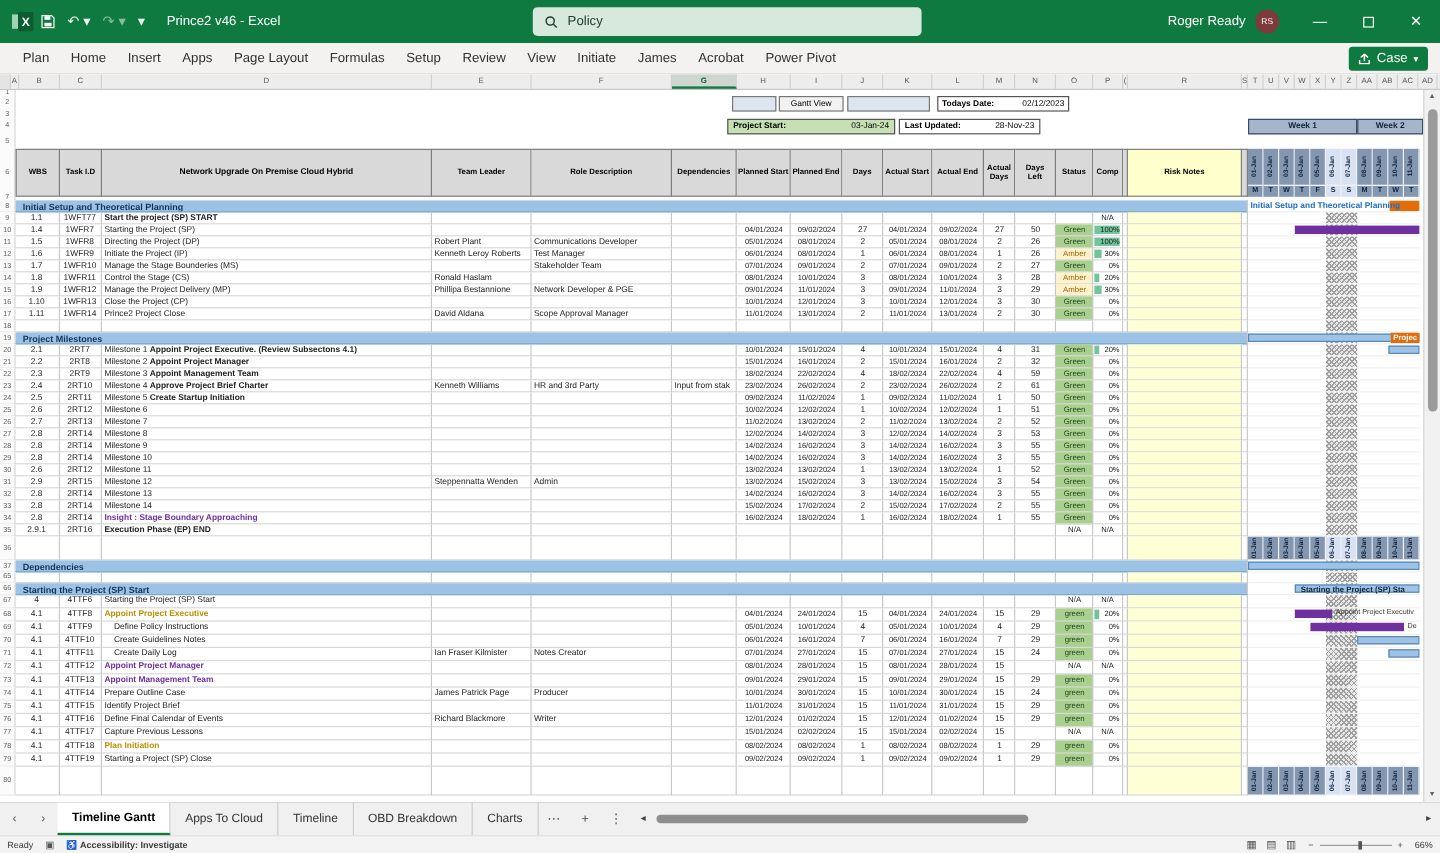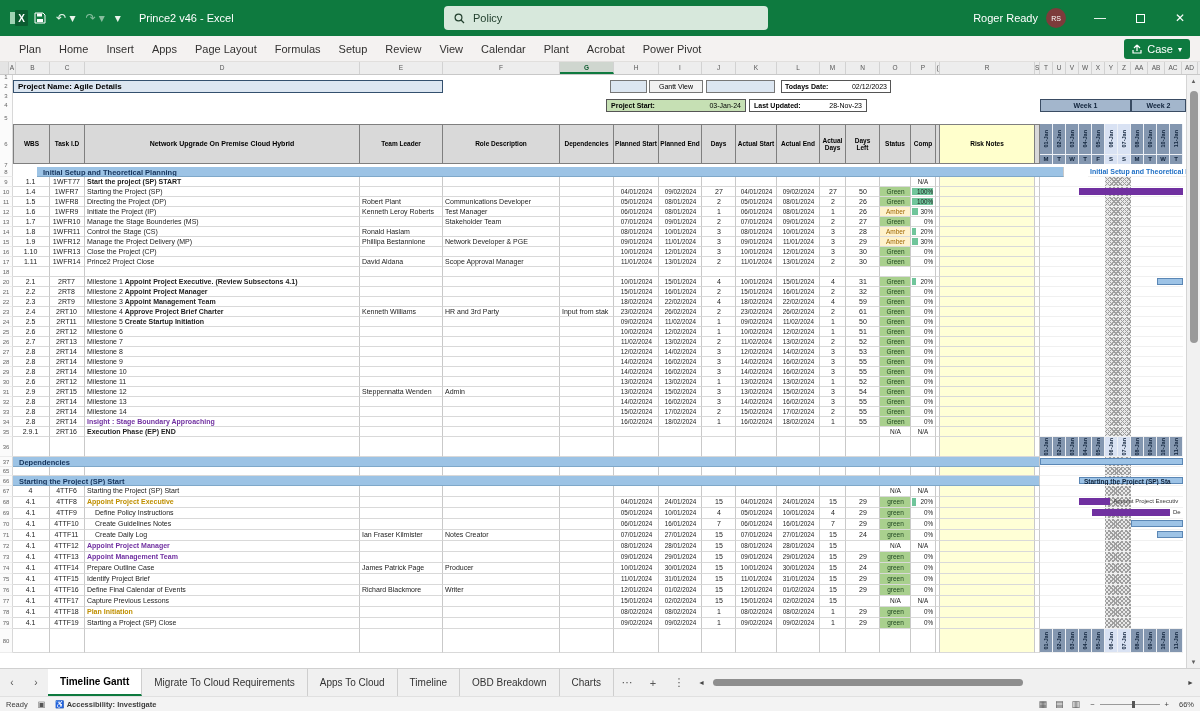--- a/index.html
+++ b/index.html
@@ -159,22 +159,22 @@
   <span id="ribbontabs" style="display:flex">
       <span class="rtab">Plan</span>
       <span class="rtab">Home</span>
       <span class="rtab">Insert</span>
       <span class="rtab">Apps</span>
       <span class="rtab">Page Layout</span>
       <span class="rtab">Formulas</span>
       <span class="rtab">Setup</span>
       <span class="rtab">Review</span>
       <span class="rtab">View</span>
-      <span class="rtab">Calendar</span>
-      <span class="rtab">Plant</span>
+      <span class="rtab">Initiate</span>
+      <span class="rtab">James</span>
       <span class="rtab">Acrobat</span>
       <span class="rtab">Power Pivot</span>
     </span>
   <span class="share-btn">
     <svg width="10" height="10">
         <path d="M5 1 L8 4 M5 1 L2 4 M5 1 V7" stroke="#fff" stroke-width="1.2" fill="none"></path>
         <path d="M1 6 V9 H9 V6" stroke="#fff" stroke-width="1.2" fill="none"></path>
       </svg>
     <span>Case</span> 
       <span style="font-size:8px">▾</span>
@@ -220,21 +220,20 @@
 
     <div class="toprows">
       <span class="gnum" style="top:0;height:5px;line-height:5px">1</span>
       <span class="gnum" style="top:5px;height:13px;line-height:13px">2</span>
       <span class="gnum" style="top:18px;height:6px;line-height:6px">3</span>
       <span class="gnum" style="top:24px;height:13px;line-height:13px">4</span>
       <span class="gnum" style="top:37px;height:12px;line-height:12px">5</span>
       <span class="gnum" style="top:49px;height:40px;line-height:40px">6</span>
       <span class="gnum" style="top:89px;height:3px;line-height:3px">7</span>
 
-      <div class="box projname">Project Name: Agile Details</div>
       <div class="box inbox1"></div>
       <div class="box ganttview">Gantt View</div>
       <div class="box inbox2"></div>
       <div class="box todays">
           <b>Todays Date:</b>
           <span>02/12/2023</span>
         </div>
       <div class="box pstart">
           <b>Project Start:</b>
           <span>03-Jan-24</span>
@@ -317,21 +316,21 @@
                 <div class="dow">T</div>
                 <div class="dow">W</div>
                 <div class="dow">T</div>
               </div>
             </div>
           </div>
       </div>
     </div>
 
     <div id="rows">
-        <div class="row" style="height: 10px; gap: 24px;">
+        <div class="row" style="height: 10px;">
           <span class="gut" style="height: 10px; line-height: 10px;">8</span>
           <div class="secbar" style="height: 10px;">Initial Setup and Theoretical Planning</div>
           <div class="gcell" style="height: 10px;">
             <div class="t8orange"></div>
             <div class="t8text">Initial Setup and Theoretical Planning</div>
           </div>
         </div>
         <div class="row" style="height: 10px;">
           <span class="gut" style="height: 10px; line-height: 10px;">9</span>
           <div class="cell c-wbs" style="width: 37px; height: 10px;">1.1</div>
@@ -564,20 +563,29 @@
           <div class="cell c-ae" style="width: 43px; height: 10px;"></div>
           <div class="cell c-ad" style="width: 26px; height: 10px;"></div>
           <div class="cell c-dl" style="width: 34px; height: 10px;"></div>
           <div class="cell c-st" style="width: 31px; height: 10px;"></div>
           <div class="cell c-cp" style="width: 25px; height: 10px; text-align: center;"></div>
           <div class="cell c-q" style="width: 4px; height: 10px;"></div>
           <div class="cell c-risk risky" style="width: 95px; height: 10px;"></div>
           <div class="cell c-s" style="width: 5px; height: 10px;"></div>
           <div class="gcell" style="height: 10px;">
             <div class="hatch"></div>
+          </div>
+        </div>
+        <div class="row" style="height: 10px;">
+          <span class="gut" style="height: 10px; line-height: 10px;">19</span>
+          <div class="secbar" style="height: 10px;">Project Milestones</div>
+          <div class="gcell" style="height: 10px;">
+            <div class="hatch"></div>
+            <div class="bar bb" style="left: 0px; width: 143px;"></div>
+            <span class="endlab">Projec</span>
           </div>
         </div>
         <div class="row" style="height: 10px;">
           <span class="gut" style="height: 10px; line-height: 10px;">20</span>
           <div class="cell c-wbs" style="width: 37px; height: 10px;">2.1</div>
           <div class="cell c-id" style="width: 35px; height: 10px;">2RT7</div>
           <div class="cell c-task" style="width: 275px; height: 10px;">Milestone  1 <span class="taskb">Appoint Project Executive. (Review Subsectons 4.1)</span></div>
           <div class="cell c-lead" style="width: 83px; height: 10px;"></div>
           <div class="cell c-role" style="width: 117px; height: 10px;"></div>
           <div class="cell c-dep" style="width: 54px; height: 10px;"></div>
@@ -1446,21 +1454,20 @@
     <div class="vthumb"></div>
     <div class="varrow vsdown">▼</div>
   </div>
 </div>
 
 <div class="tabbar">
   <span class="tnav">‹</span>
   <span class="tnav">›</span>
   <span id="sheettabs" style="display:flex">
       <span class="stab active">Timeline Gantt</span>
-      <span class="stab">Migrate To Cloud Requirements</span>
       <span class="stab">Apps To Cloud</span>
       <span class="stab">Timeline</span>
       <span class="stab">OBD Breakdown</span>
       <span class="stab">Charts</span>
     </span>
   <span class="tmisc">⋯</span>
   <span class="tmisc">+</span>
   <span class="tmisc">⋮</span>
   <div class="hscroll">
     <span class="hsarrow">◄</span>

